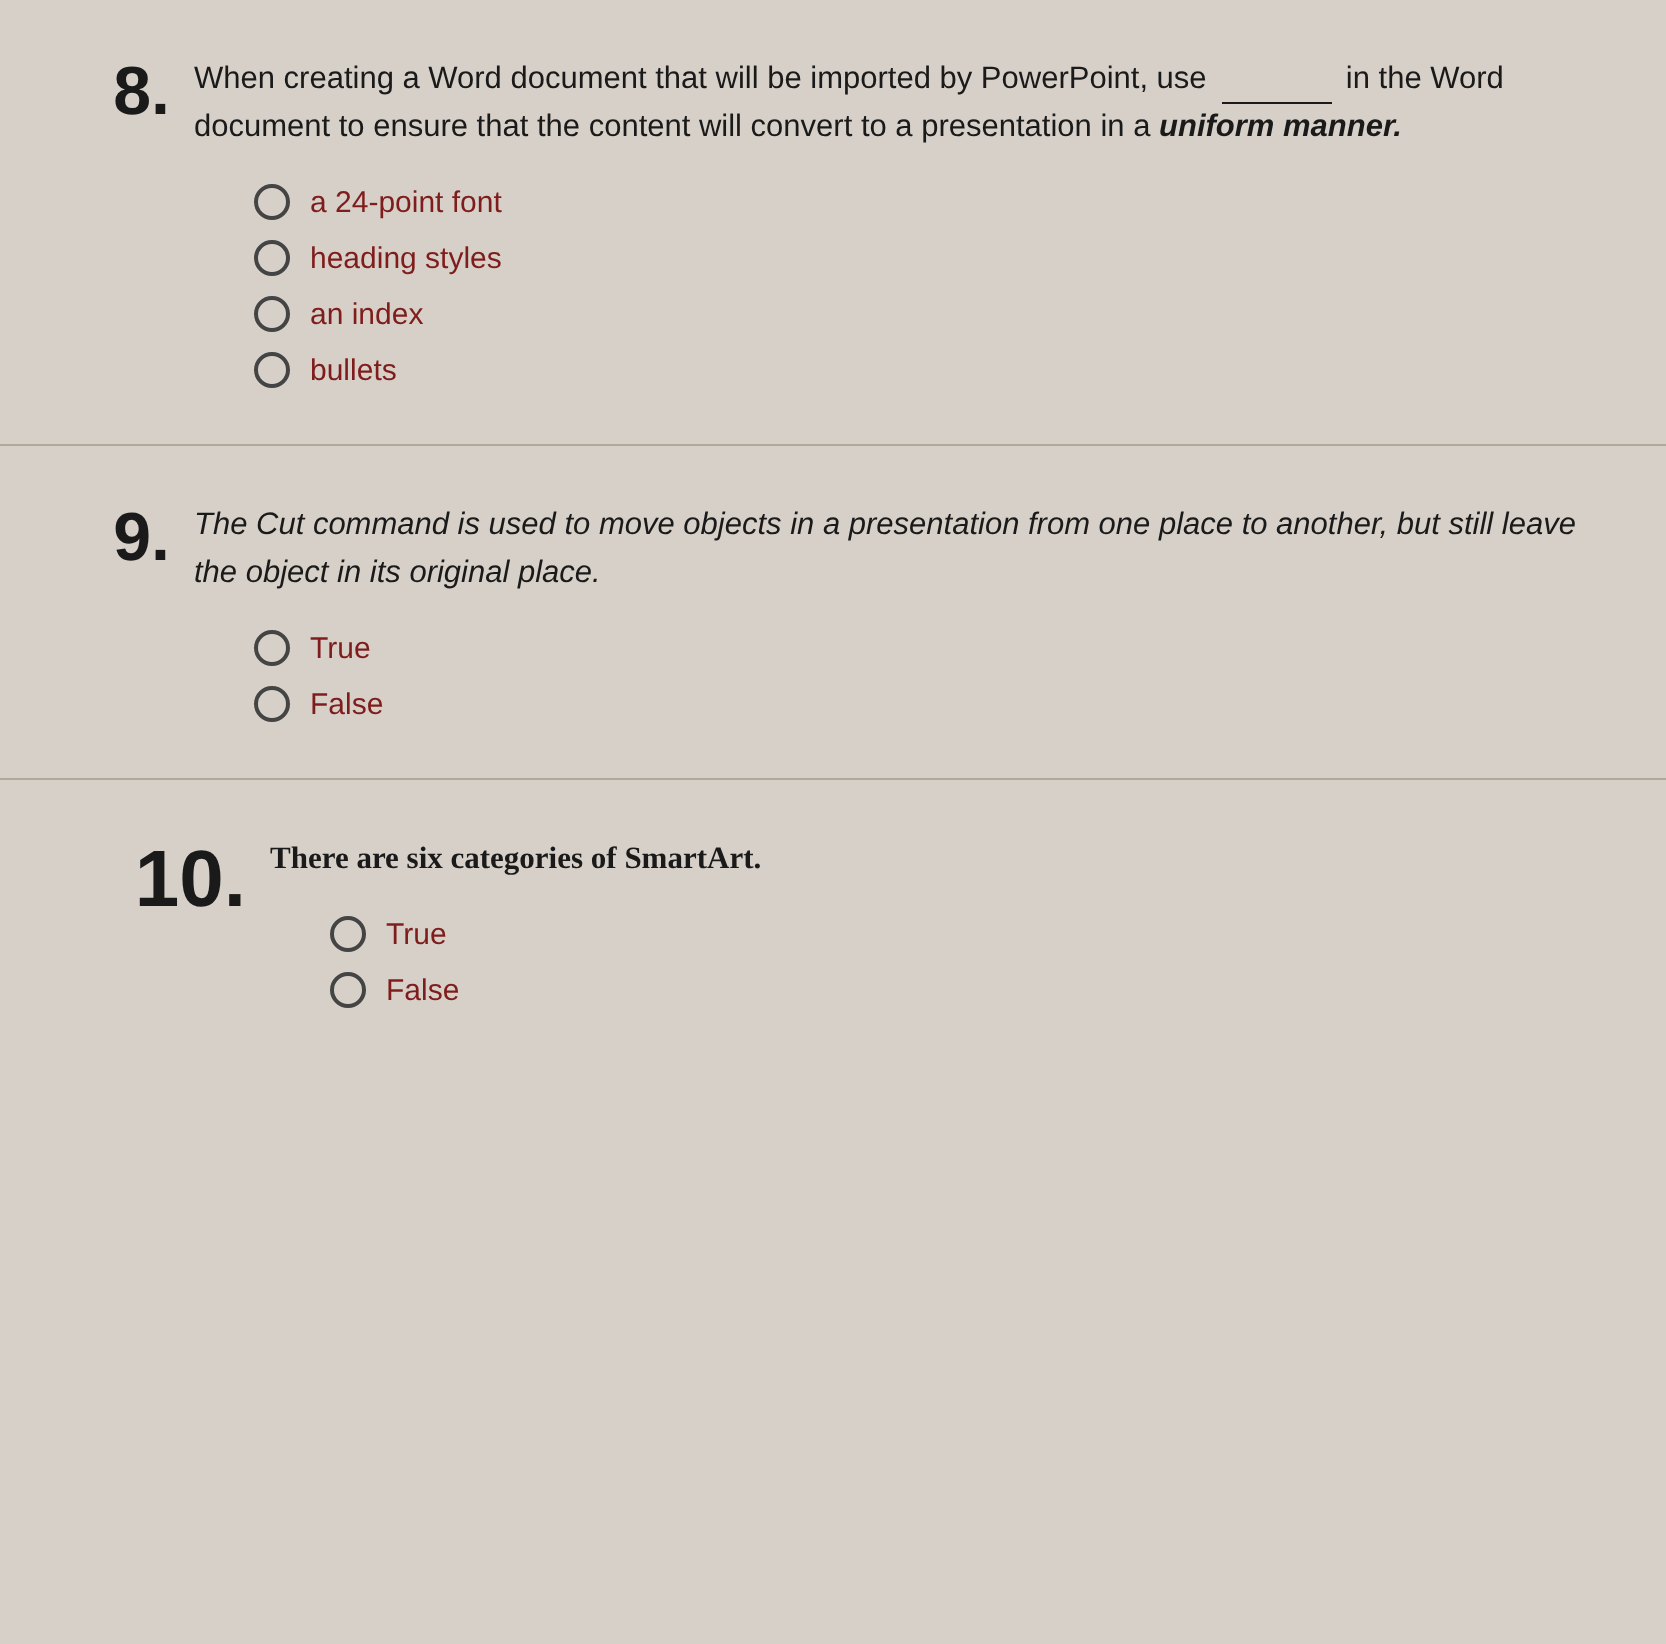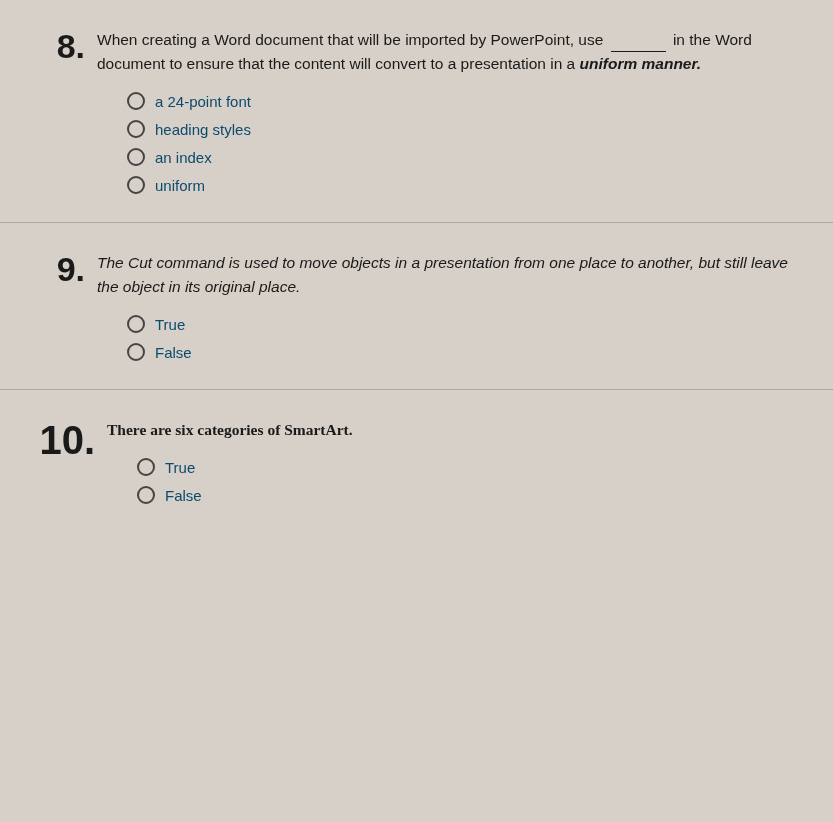--- a/index.html
+++ b/index.html
@@ -76,21 +76,21 @@
       height: 18px;
       border-radius: 50%;
       border: 2px solid #444;
       background: transparent;
       flex-shrink: 0;
       display: inline-block;
     }
 
     .option-label {
       font-size: 15px;
-      color: #0c4a6e;
+      color: #7f1d1d;
     }
 
     .blank {
       display: inline-block;
       width: 55px;
       border-bottom: 1.5px solid #1a1a1a;
       margin: 0 3px;
       vertical-align: bottom;
     }
 
@@ -114,21 +114,21 @@
       <div class="option-item">
         <span class="radio-circle"></span>
         <span class="option-label">heading styles</span>
       </div>
       <div class="option-item">
         <span class="radio-circle"></span>
         <span class="option-label">an index</span>
       </div>
       <div class="option-item">
         <span class="radio-circle"></span>
-        <span class="option-label">uniform</span>
+        <span class="option-label">bullets</span>
       </div>
     </div>
   </div>
 </div>
 
 <div class="question-block">
   <div class="question-number" style="font-size:34px;">9.</div>
   <div class="question-content">
     <div class="question-text">
       <span style="font-weight:400; font-style:italic;">The Cut command is used to move objects in a presentation from one place to another, but still leave the object in its original place.</span>
@@ -139,21 +139,21 @@
         <span class="option-label">True</span>
       </div>
       <div class="option-item">
         <span class="radio-circle"></span>
         <span class="option-label">False</span>
       </div>
     </div>
   </div>
 </div>
 
-<div class="question-block" style="border-bottom: none;">
+<div class="question-block" style="border-bottom: none; margin-left: 28px;">
   <div class="question-number" style="font-size:40px; min-width:65px;">10.</div>
   <div class="question-content">
     <div class="question-text">
       <span style="font-weight:600;font-family:Liberation Serif, serif;">There are six categories of SmartArt.</span>
     </div>
     <div class="options-list">
       <div class="option-item">
         <span class="radio-circle"></span>
         <span class="option-label">True</span>
       </div>

